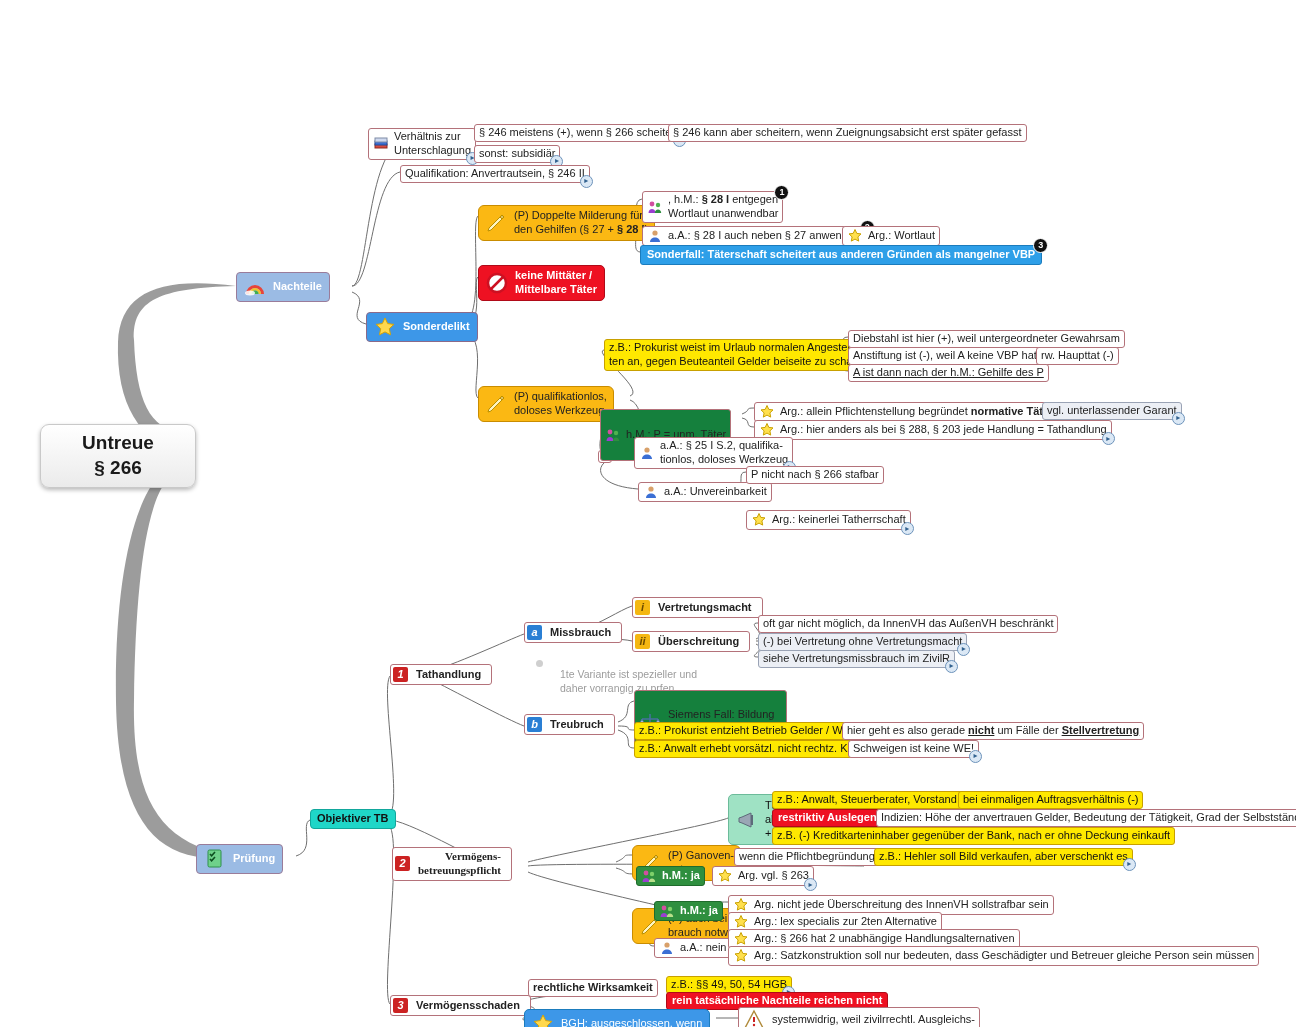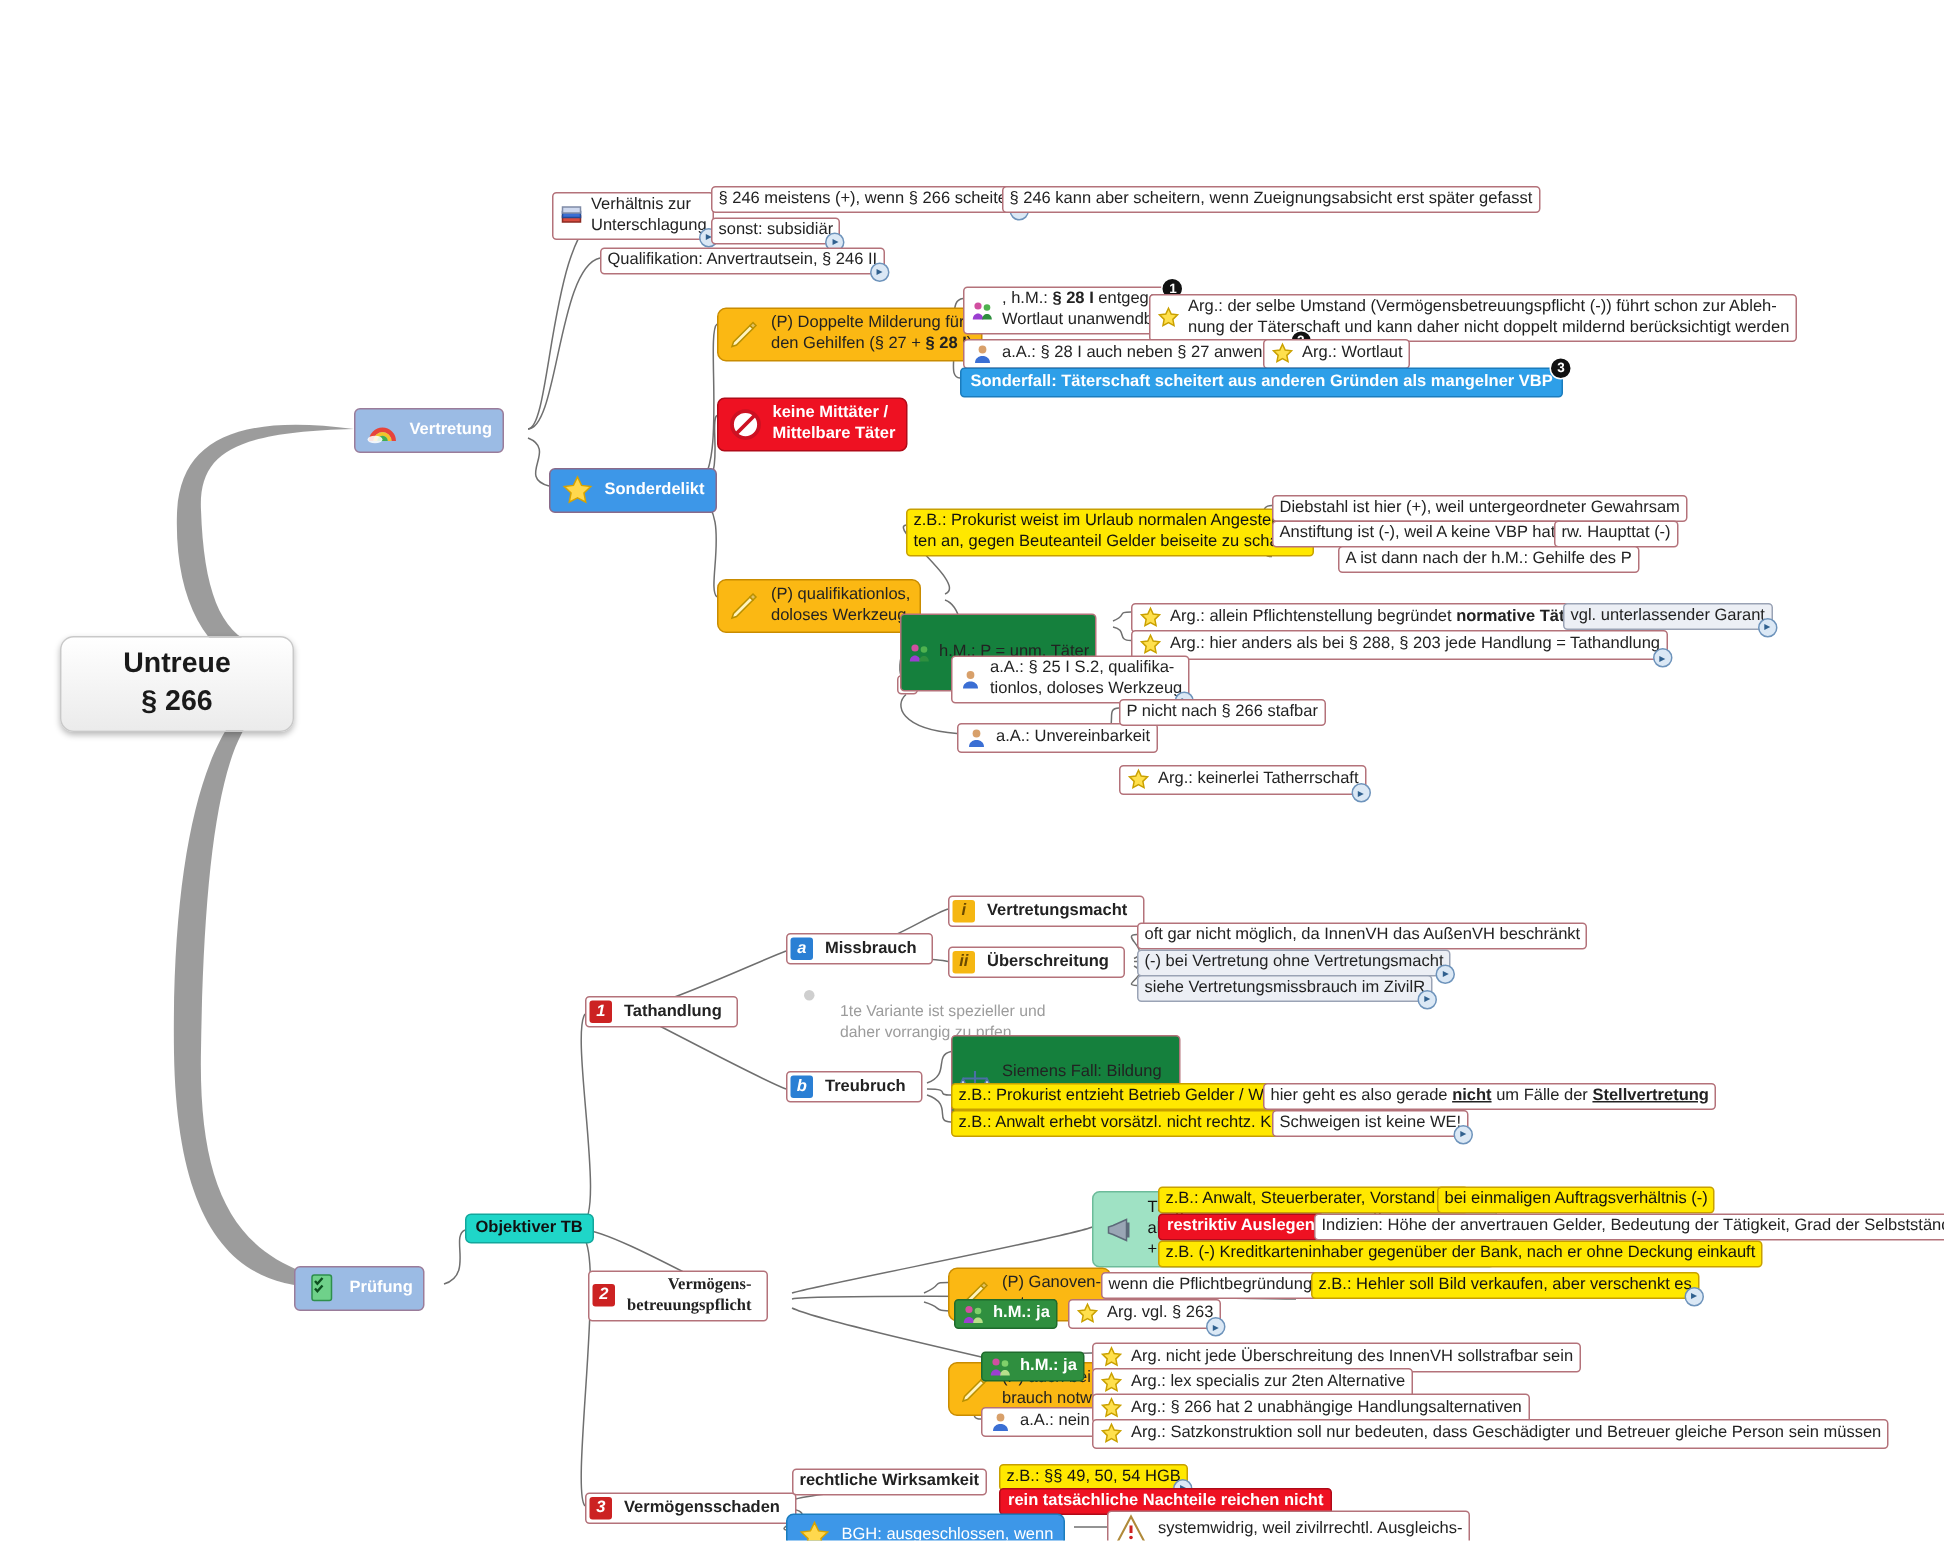--- a/index.html
+++ b/index.html
@@ -195,21 +195,21 @@
 
 <div class="node blue pale" style="left:236px;top:272px;">
   <span class="ic lg">
     <svg viewBox="0 0 22 22" width="22" height="22">
           <path d="M2 18a9 9 0 0118 0h-3a6 6 0 00-12 0z" fill="#e8443a"></path>
           <path d="M5 18a6 6 0 0112 0h-2.5a3.5 3.5 0 00-7 0z" fill="#f3c32a"></path>
           <path d="M7.5 18a3.5 3.5 0 017 0z" fill="#3fae54"></path>
           <ellipse cx="6" cy="17" rx="5" ry="2.5" fill="#fff" opacity=".85"></ellipse>
         </svg>
   </span>
-  <span class="txt">Vertretung</span>
+  <span class="txt">Nachteile</span>
 </div>
 
 <div class="node blue" style="left:366px;top:312px;">
   <span class="ic lg">
     <svg viewBox="0 0 22 22" width="22" height="22">
           <path d="M11 2l2.7 5.6 6.1.8-4.5 4.3 1.2 6.1L11 15.9 5.5 18.8l1.2-6.1L2.2 8.4l6.1-.8z" fill="#ffd84d" stroke="#d8a300"></path>
         </svg>
   </span>
   <span class="txt">Sonderdelikt</span>
 </div>
@@ -286,31 +286,20 @@
           <path d="M7.8 14c0-2.3 1.5-3.6 3.2-3.6s3.2 1.3 3.2 3.6z" fill="#2f8f3f"></path>
         </svg>
   </span>
   <span class="txt">
     <span>, h.M.: </span><b>§ 28 I</b><span> entgegen</span><br>
     <span>Wortlaut unanwendbar</span>
   </span>
   <span class="badge" style="right:-7px;top:-7px;">1</span>
 </div>
 
-<div class="node plain" style="left:766px;top:196px;">
-  <span class="ic">
-    <svg viewBox="0 0 16 16" width="16" height="16">
-          <path d="M8 1.5l1.8 3.9 4.2.5-3.1 3 .8 4.2L8 11.1l-3.7 2 .8-4.2-3.1-3 4.2-.5z" fill="#ffe04d" stroke="#caa100"></path>
-        </svg>
-  </span>
-  <span class="txt">
-    <span>Arg.: der selbe Umstand (Vermögensbetreuungspflicht (-)) führt schon zur Ableh-</span><br>
-    <span>nung der Täterschaft und kann daher nicht doppelt mildernd berücksichtigt werden</span>
-  </span>
-</div>
 
 <div class="node plain" style="left:642px;top:226px;">
   <span class="ic">
     <svg viewBox="0 0 16 16" width="16" height="16">
           <circle cx="8" cy="5" r="2.6" fill="#d8a06a"></circle>
           <path d="M3 14c0-2.8 2.2-4.6 5-4.6S13 11.2 13 14z" fill="#3b6fd4"></path>
         </svg>
   </span>
   <span class="txt">a.A.: § 28 I auch neben § 27 anwendbar</span>
   <span class="badge" style="right:-7px;top:-7px;">2</span>
@@ -366,21 +355,21 @@
 
 <div class="node plain" style="left:848px;top:330px;">
   <span class="txt">Diebstahl ist hier (+), weil untergeordneter Gewahrsam</span>
 </div>
 <div class="node plain" style="left:848px;top:347px;">
   <span class="txt">Anstiftung ist (-), weil A keine VBP hat</span>
 </div>
 <div class="node plain" style="left:1036px;top:347px;">
   <span class="txt">rw. Haupttat (-)</span>
 </div>
-<div class="node plain" style="left:892px;top:364px;">
+<div class="node plain" style="left:848px;top:364px;text-decoration:underline;">
   <span class="txt">A ist dann nach der h.M.: Gehilfe des P</span>
 </div>
 
 <div class="hash" style="left:598px;top:450px;">#</div>
 
 <div class="node lav" style="left:600px;top:409px;">
   <span class="ic">
     <svg viewBox="0 0 16 16" width="16" height="16">
           <circle cx="5" cy="5" r="2.4" fill="#d14fa0"></circle>
           <path d="M1.5 14c0-2.5 1.7-4 3.5-4s3.5 1.5 3.5 4z" fill="#9b3fd1"></path>

